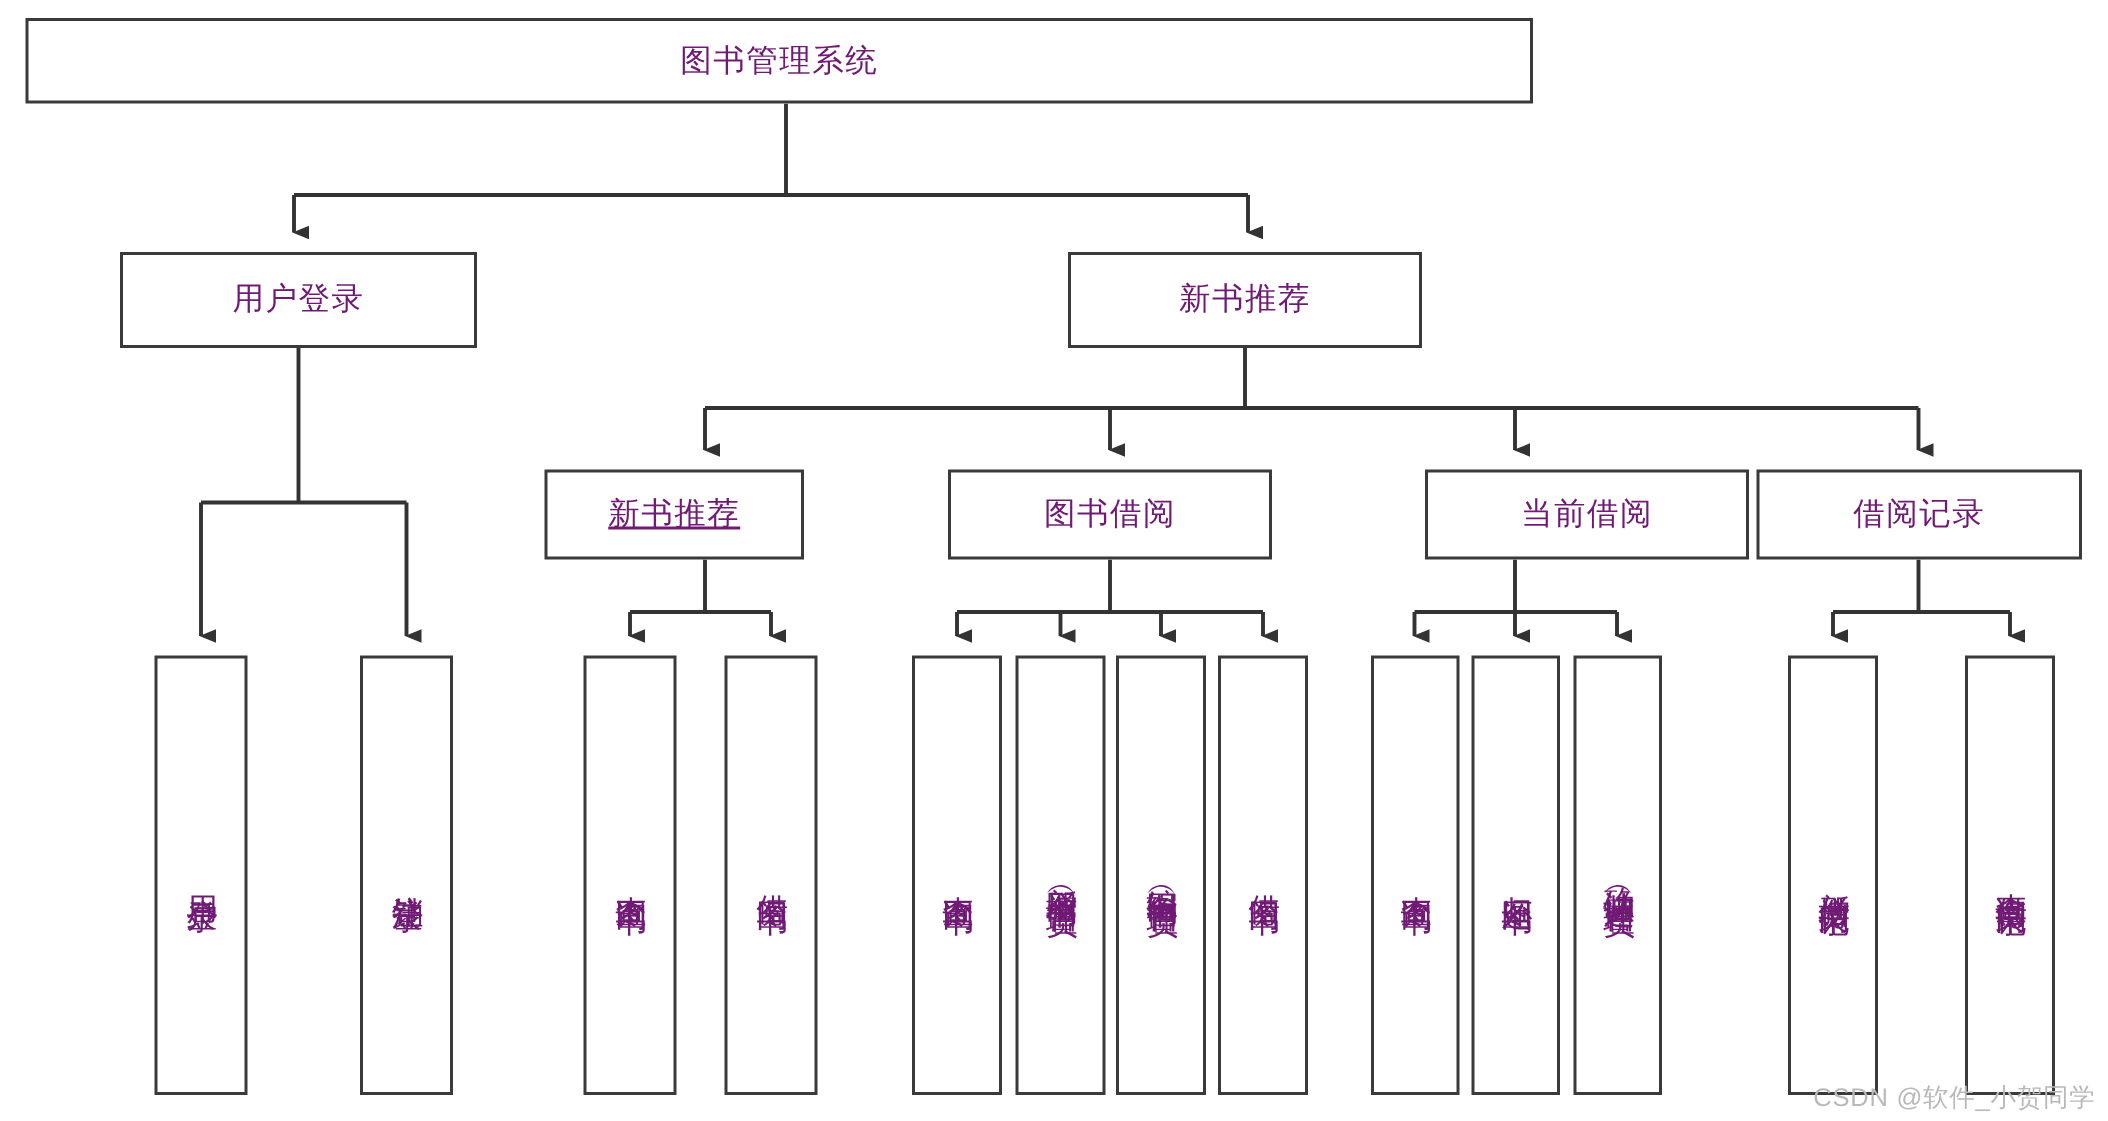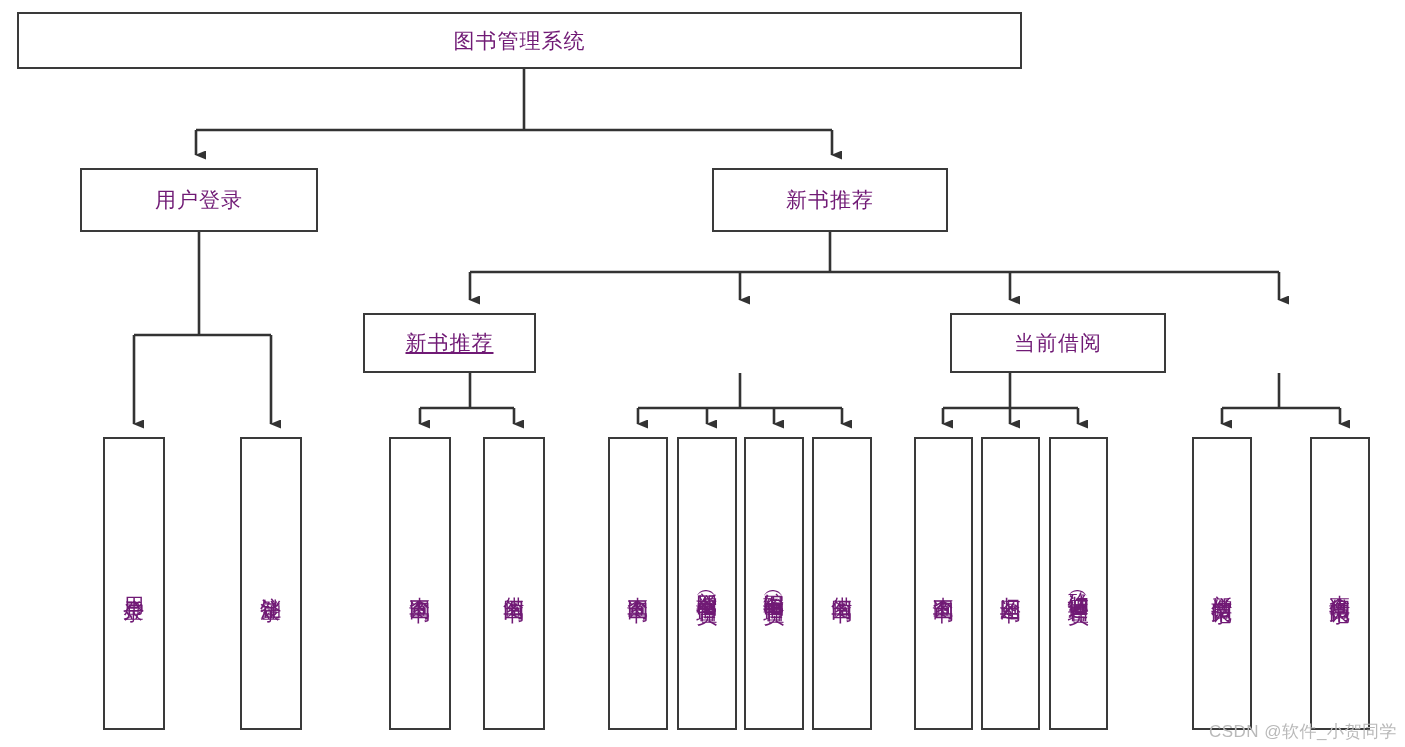--- a/index.html
+++ b/index.html
@@ -133,21 +133,23 @@
       <path d="M1340,408 L1340,424" marker-end="url(#arrowhead)"></path>
     </g>
   </svg>
 
   <div class="node node-h" style="left: 17px; top: 12px; width: 1005px; height: 57px;">图书管理系统</div>
 
   <div class="node node-h" style="left: 80px; top: 168px; width: 238px; height: 64px;">用户登录</div>
   <div class="node node-h" style="left: 712px; top: 168px; width: 236px; height: 64px;">新书推荐</div>
 
   <div class="node node-h" style="left: 363px; top: 313px; width: 173px; height: 60px; text-decoration: underline;">新书推荐</div>
+  <div class="node node-h" style="left: 632px; top: 313px; width: 216px; height: 60px;">图书借阅</div>
   <div class="node node-h" style="left: 902px; top: 313px; width: 216px; height: 60px; margin-left: 48px;">当前借阅</div>
+  <div class="node node-h" style="left: 1171px; top: 313px; width: 217px; height: 60px;">借阅记录</div>
 
   <div class="node node-v" style="left: 103px; top: 437px; width: 62px; height: 293px;">
     <span class="vlabel">用户登录</span>
   </div>
   <div class="node node-v" style="left: 240px; top: 437px; width: 62px; height: 293px;">
     <span class="vlabel">注销登录</span>
   </div>
   <div class="node node-v" style="left: 389px; top: 437px; width: 62px; height: 293px;">
     <span class="vlabel">查询图书</span>
   </div>

